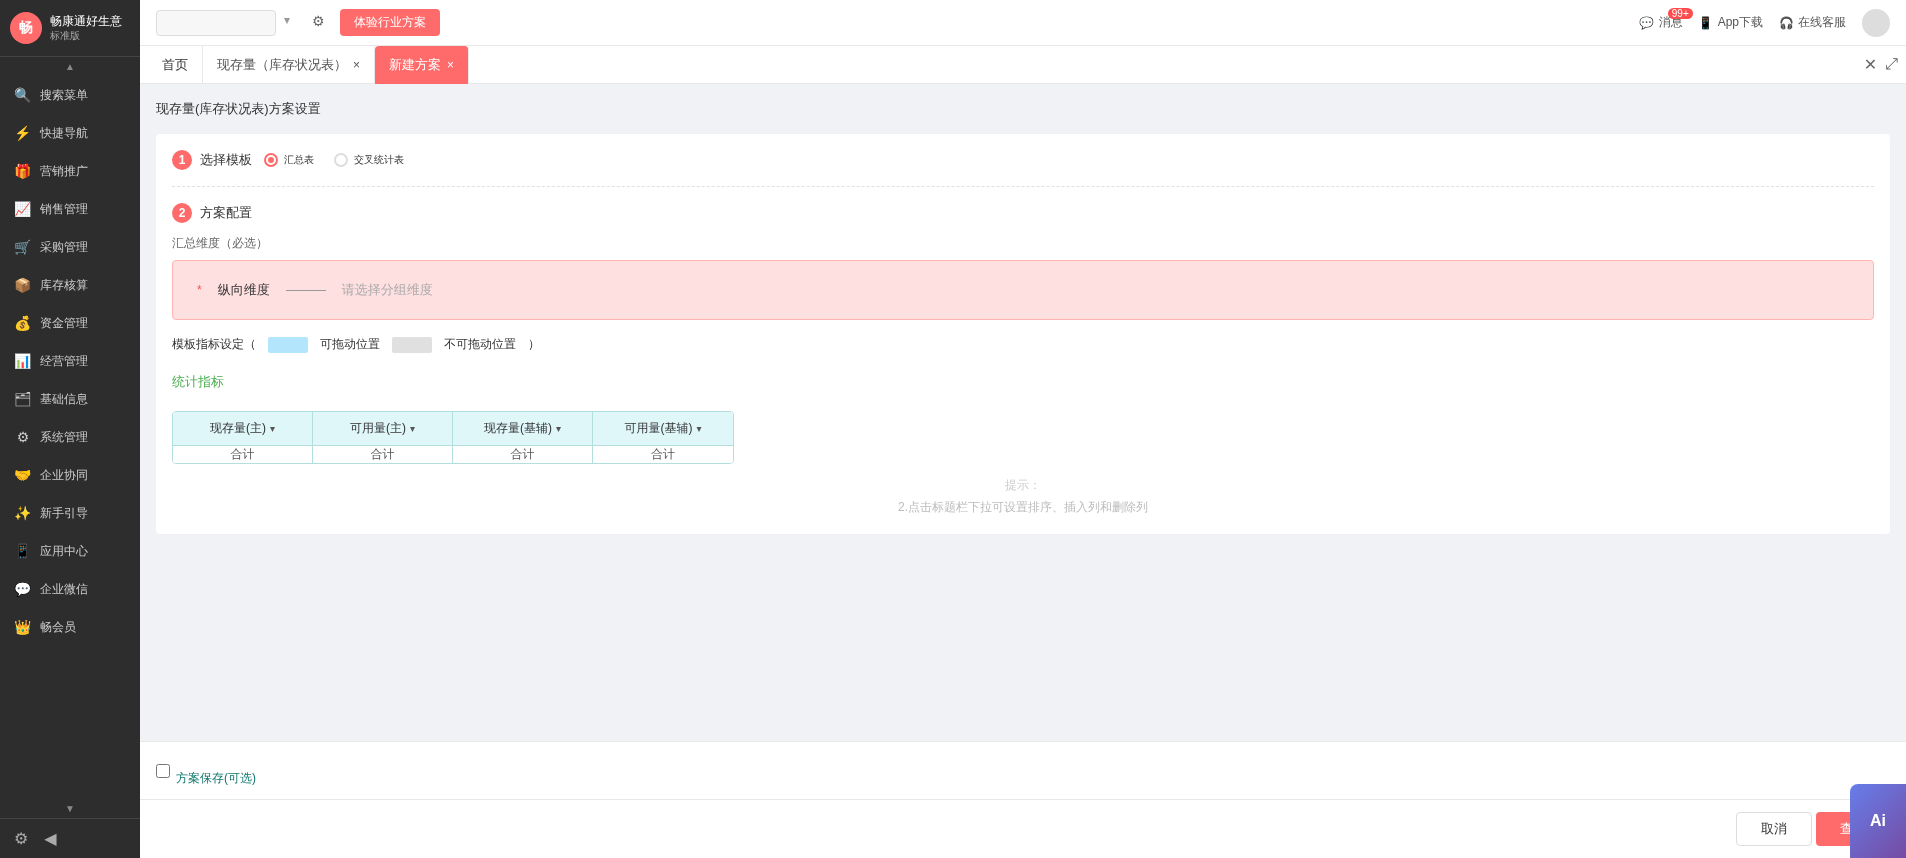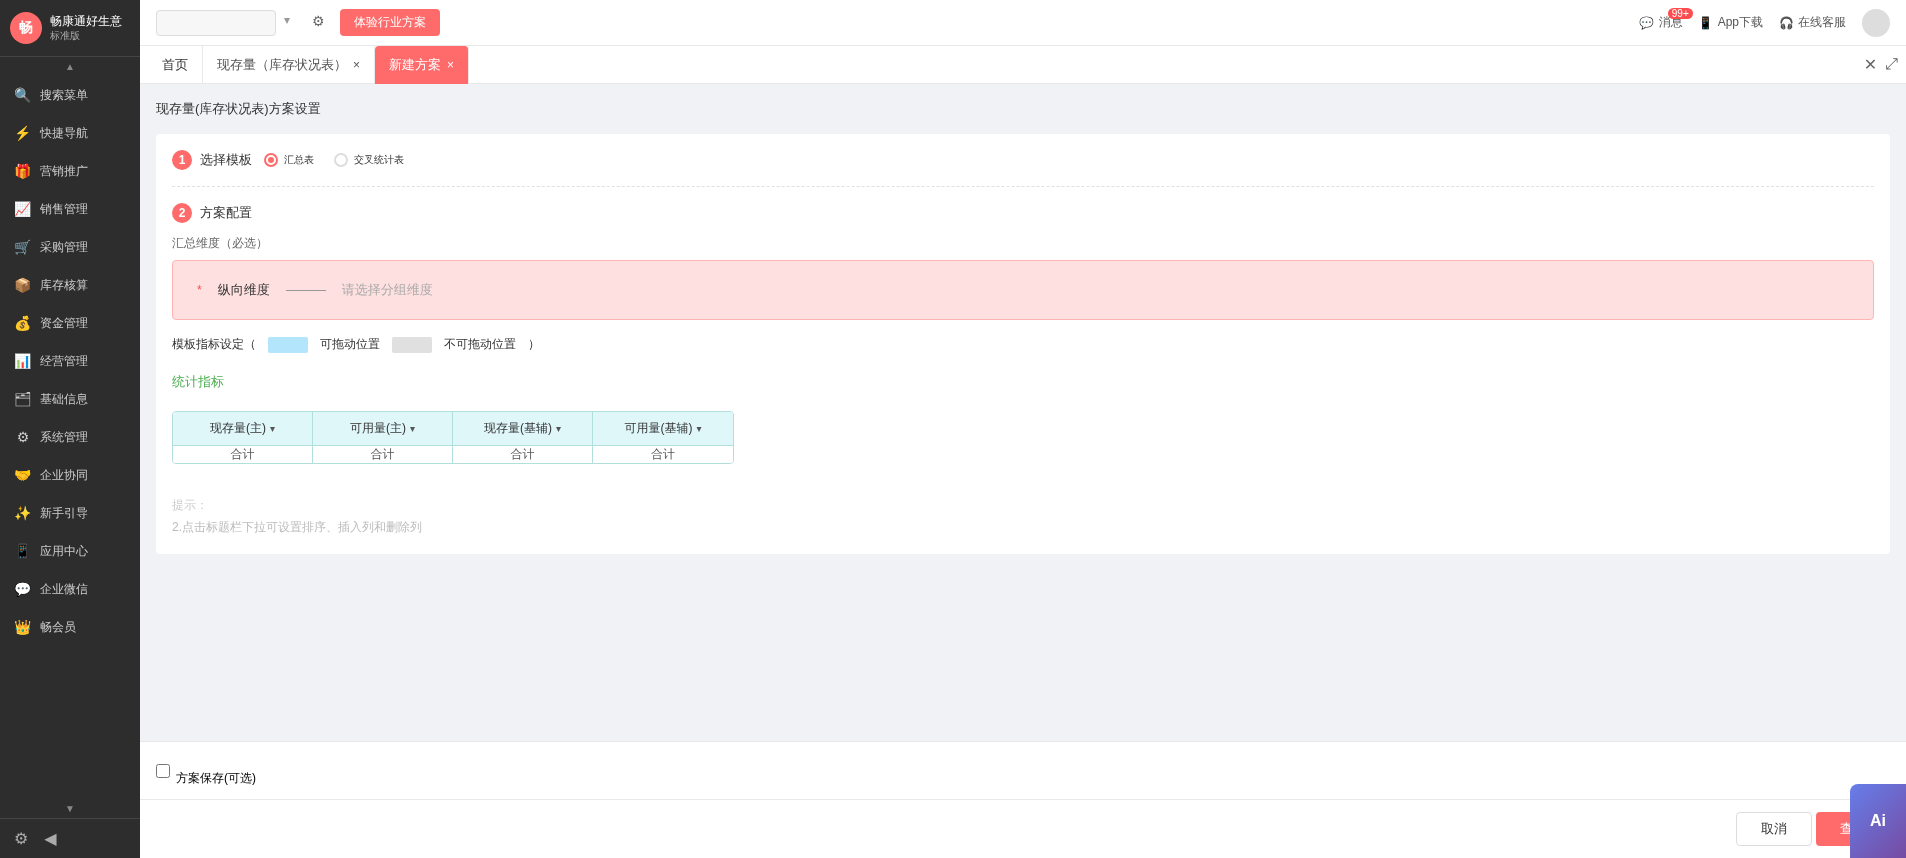--- a/index.html
+++ b/index.html
@@ -213,36 +213,36 @@
     .stats-body-cell {
       padding: 0 12px;
       font-size: 12px; color: #555;
       text-align: center;
       background: #fff;
     }
     .col-arrow { color: #555; font-size: 10px; }
 
     
     .tips-section {
-      margin-top: 28px; color: #bbb; font-size: 12px; line-height: 1.8;
+      margin-top: 8px; color: #bbb; font-size: 12px; line-height: 1.8; text-align: center;
     }
     .tips-section .tip-title { color: #ccc; }
 
     
     .save-row {
       display: flex; align-items: center; gap: 6px;
       padding: 12px 16px;
       background: #fff;
       border-top: 1px solid #e8e8e8;
       flex-shrink: 0;
     }
     .save-checkbox {
       width: 14px; height: 14px; border: 1px solid #ccc; cursor: pointer;
     }
-    .save-label { font-size: 12px; color: #000000; margin-top: 16px; }
+    .save-label { font-size: 12px; color: #0f766e; margin-top: 16px; }
 
     
     .bottom-actions {
       display: flex; justify-content: flex-end; gap: 4px;
       padding: 12px 16px;
       background: #fff;
       border-top: 1px solid #e8e8e8;
       flex-shrink: 0;
     }
     .btn-cancel {

